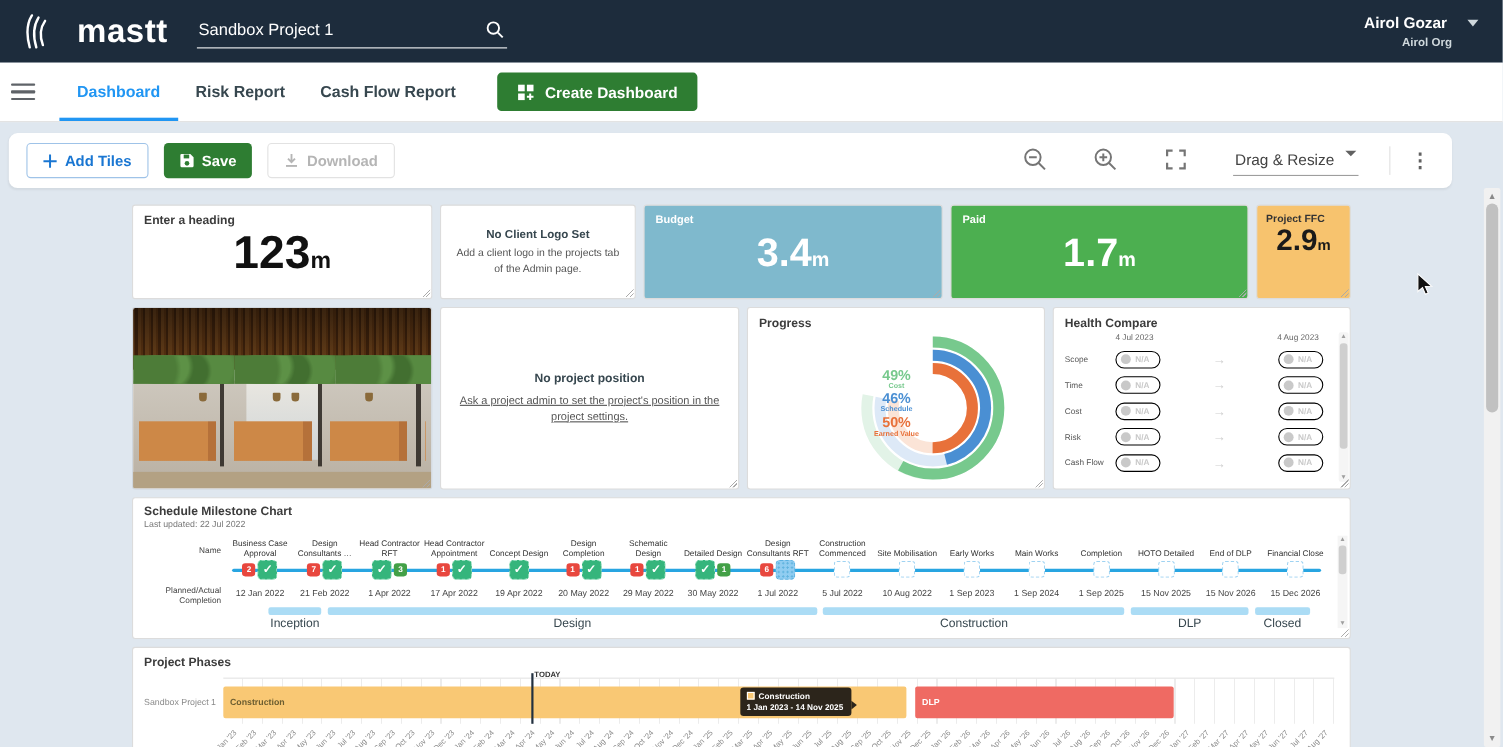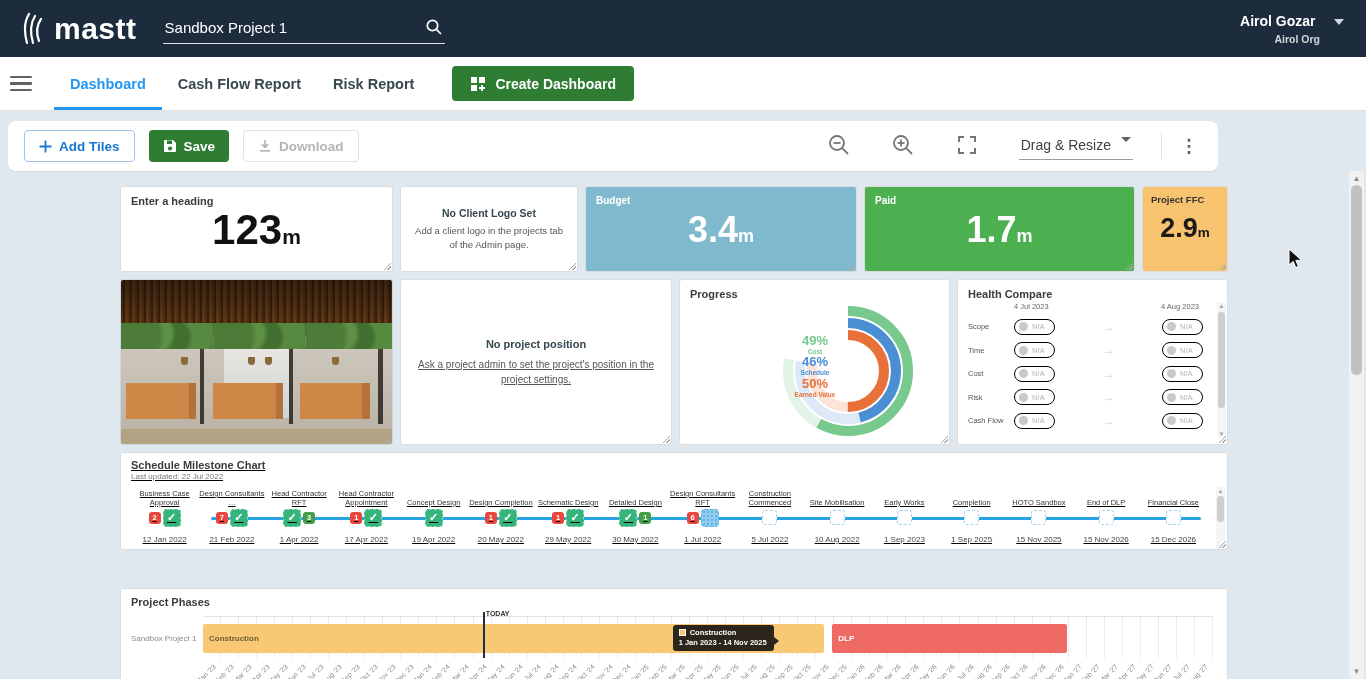--- a/index.html
+++ b/index.html
@@ -1,41 +1,41 @@
 <!DOCTYPE html>
 <html><head>
 <meta charset="utf-8">
 <style>
   * { margin:0; padding:0; box-sizing:border-box; }
   html,body { width:1366px; height:679px; overflow:hidden; font-family:"Liberation Sans", sans-serif; background:#dfe7ef; }
 
   
   .header { position:absolute; left:0; top:0; width:1366px; height:57px; background:#1d2c3c; display:flex; align-items:center; }
-  .logo-wrap { display:flex; align-items:center; margin-left:22px; gap:6px; }
+  .logo-wrap { display:flex; align-items:center; margin-left:22px; gap:22px; }
   .logo-text { color:#fff; font-size:30px; font-weight:bold; letter-spacing:0.5px; }
   .hdr-search { position:relative; margin-left:26px; width:282px; }
   .hdr-search input { width:100%; background:transparent; border:none; border-bottom:1px solid rgba(255,255,255,.85); color:#fff; font-size:15px; padding:6px 26px 7px 2px; outline:none; font-family:inherit; }
   .hdr-search .mag { position:absolute; right:2px; top:5px; }
   .hdr-user { margin-left:auto; margin-right:22px; text-align:right; }
   .hdr-user .uname { color:#fff; font-size:14px; font-weight:bold; display:inline-block; }
   .hdr-user .caret { display:inline-block; margin-left:14px; width:0; height:0; border-left:5px solid transparent; border-right:5px solid transparent; border-top:6px solid #cfd8dc; vertical-align:middle; }
   .hdr-user .org { color:#cfd8dc; font-size:10.5px; font-weight:bold; margin-top:3px; margin-right:24px; }
 
   
   .tabbar { position:absolute; left:0; top:57px; width:1366px; height:54px; background:#fff; border-bottom:1px solid #e3e3e3; display:flex; align-items:center; }
   .burger { width:22px; margin-left:10px; cursor:pointer; }
   .burger div { height:2.5px; background:#5f6368; margin:4px 0; border-radius:1px; }
   .tab { position:relative; font-size:14.5px; font-weight:bold; color:#37474f; padding:18px 16px; cursor:pointer; }
   .tab.first { margin-left:22px; }
   .tab.active { color:#2196f3; }
   .tab.active::after { content:""; position:absolute; left:0; right:0; bottom:0; height:3px; background:#2196f3; }
   .create-btn { margin-left:22px; background:#2e7d32; color:#fff; border:none; border-radius:4px; height:35px; padding:0 18px; font-size:14px; font-weight:bold; display:flex; align-items:center; gap:9px; cursor:pointer; font-family:inherit; }
 
   
-  .toolbar { position:absolute; left:8px; top:121px; width:1210px; height:50px; background:#fff; border-radius:8px; display:flex; align-items:center; box-shadow:0 1px 2px rgba(0,0,0,.06); }
+  .toolbar { position:absolute; left:8px; top:121px; width:1312px; height:50px; background:#fff; border-radius:8px; display:flex; align-items:center; box-shadow:0 1px 2px rgba(0,0,0,.06); }
   .btn { display:flex; align-items:center; gap:7px; border-radius:4px; height:32px; padding:0 14px; font-size:13.5px; font-weight:bold; cursor:pointer; font-family:inherit; background:#fff; }
   .btn-addtiles { margin-left:16px; border:1px solid #9fc3e8; color:#1976d2; }
   .btn-save { margin-left:14px; border:none; background:#2e7d32; color:#fff; }
   .btn-download { margin-left:14px; border:1px solid #e2e2e2; color:#b5b5b5; cursor:default; }
   .tb-right { margin-left:auto; display:flex; align-items:center; }
   .tb-icon { width:26px; height:26px; margin-right:38px; cursor:pointer; }
   .dragresize { font-size:14px; color:#424242; border-bottom:1px solid #9e9e9e; padding:4px 2px 6px 2px; margin-right:28px; cursor:pointer; display:flex; gap:10px; }
   .dragresize .dcaret { width:0; height:0; border-left:5px solid transparent; border-right:5px solid transparent; border-top:5px solid #616161; }
   .tb-divider { width:1px; height:26px; background:#e0e0e0; margin-right:18px; }
   .kebab { color:#616161; font-size:18px; font-weight:bold; letter-spacing:0; margin-right:20px; cursor:pointer; line-height:1; }
@@ -53,21 +53,21 @@
   .t-heading .stat-value { font-size:42px; color:#111; margin-top:2px; }
   .t-clientlogo { left:400px; top:186px; width:178px; height:86px; display:flex; flex-direction:column; justify-content:center; text-align:center; padding:6px 10px; }
   .t-clientlogo .tt { font-size:10.5px; font-weight:bold; color:#37474f; margin-bottom:5px; }
   .t-clientlogo .msg { font-size:9.5px; color:#555; line-height:1.45; }
   .t-budget { left:585px; top:186px; width:272px; height:86px; padding:8px 10px; }
   .t-paid  { left:864px; top:186px; width:271px; height:86px; padding:8px 10px; }
   .t-ffc   { left:1142px; top:186px; width:86px; height:86px; padding:7px 8px; }
   .c-tile .tile-title { color:#fff; font-size:10px; }
   .t-budget .stat-value, .t-paid .stat-value { font-size:36px; color:#fff; margin-top:6px; }
   .t-ffc .tile-title { color:#333; font-size:9.5px; }
-  .t-ffc .stat-value { font-size:27px; color:#1a1a1a; margin-top:10px; }
+  .t-ffc .stat-value { font-size:27px; color:#1a1a1a; }
 
   
   .t-photo { left:120px; top:279px; width:273px; height:166px; padding:0; border:1px solid #cfd6dd; }
   .t-pos { left:400px; top:279px; width:272px; height:166px; display:flex; flex-direction:column; justify-content:center; text-align:center; padding:10px 14px; }
   .t-pos .tt { font-size:11px; font-weight:bold; color:#37474f; margin-bottom:7px; }
   .t-pos .msg { font-size:10px; color:#555; line-height:1.5;text-decoration:underline; }
   .t-progress { left:679px; top:279px; width:271px; height:166px; padding:8px 10px; }
   .gauge-wrap { position:absolute; right:28px; top:18px; width:146px; height:146px; }
   .gauge-labels { position:absolute; left:8px; top:36px; width:64px; text-align:center; }
   .gl-val { font-size:13px; font-weight:bold; line-height:1.05; }
@@ -101,21 +101,21 @@
       background-size:34% 100%; }
   .ph-room { left:0; top:40%; right:0; bottom:0; background:linear-gradient(#cdc7bd,#b9b0a2); }
   .ph-window { left:38%; top:42%; width:24%; height:42%; background:linear-gradient(#e8e6e0,#cfd4d6); }
   .ph-posts { left:0; top:38%; right:0; height:50%; background:repeating-linear-gradient(90deg, transparent 0 29%, rgba(40,35,30,.85) 29% 30.5%, transparent 30.5% 33%); }
   .ph-booths { left:2%; top:63%; right:2%; height:22%;
       background:repeating-linear-gradient(90deg,#cd8847 0 24%, #b5713a 24% 27%, transparent 27% 33.3%); }
   .ph-floor { left:0; bottom:0; right:0; height:9%; background:#b3a183; }
   .ph-lamp { width:7px; height:8px; background:#8a6a3a; border-radius:1px 1px 4px 4px; top:47%; }
 
   
-  .t-ms { left:120px; top:452px; width:1108px; height:98px; padding:6px 10px;text-decoration:underline; }
+  .t-ms { left:120px; top:452px; width:1108px; height:129px; padding:6px 10px; }
   .ms-updated { font-size:8px; color:#777; margin-top:1px; }
   .ms-chart { position:relative; margin-top:3px; height:66px; display:flex; }
   .ms-leftcol { width:76px; flex:none; font-size:7.5px; color:#444; text-align:right; padding-right:6px; }
   .ms-leftcol .l1 { margin-top:12px; }
   .ms-leftcol .l2 { margin-top:27px; line-height:1.25; }
   .ms-line { position:absolute; left:80px; right:16px; top:33px; height:3px; background:#28a5e1; border-radius:2px; }
   .ms-cols { flex:1; display:flex; position:relative; margin-right:10px; }
   .ms-col { flex:1; display:flex; flex-direction:column; align-items:center; }
   .ms-name { height:23px; font-size:7.5px; color:#333; text-align:center; line-height:1.2; display:flex; align-items:flex-end; justify-content:center; }
   .ms-iconrow { height:21px; display:flex; align-items:center; justify-content:center; position:relative; z-index:2; }
@@ -191,22 +191,22 @@
   </div>
 </div>
 
 <div class="tabbar">
   <div class="burger">
       <div></div>
       <div></div>
       <div></div>
     </div>
   <div class="tab first active">Dashboard</div>
+  <div class="tab">Risk Report</div>
   <div class="tab">Cash Flow Report</div>
-  <div class="tab">Risk Report</div>
   <button class="create-btn">
     <svg width="16" height="16" viewBox="0 0 16 16">
       <rect x="1" y="1" width="6" height="6" fill="#fff"></rect>
         <rect x="9" y="1" width="6" height="6" fill="#fff"></rect>
       <rect x="1" y="9" width="6" height="6" fill="#fff"></rect>
       <path d="M12 9 v6 M9 12 h6" stroke="#fff" stroke-width="1.8"></path>
     </svg>
     <span>Create Dashboard</span>
   </button>
 </div>
@@ -404,20 +404,24 @@
     <span class="sarr" style="top:1px">▲</span>
     <div class="thumb"></div>
     <span class="sarr" style="bottom:1px">▼</span>
   </div>
 </div>
 
 <div class="tile t-ms">
   <div class="tile-title">Schedule Milestone Chart</div>
   <div class="ms-updated">Last updated: 22 Jul 2022</div>
   <div class="ms-chart">
+    <div class="ms-leftcol">
+      <div class="l1">Name</div>
+      <div class="l2">Planned/Actual Completion</div>
+    </div>
     <div class="ms-line"></div>
     <div class="ms-cols" id="ms-cols">
         <div class="ms-col">
           <div class="ms-name">Business Case Approval</div>
           <div class="ms-iconrow">
             <span class="ms-badge red">2</span>
             <span class="ms-sq done">✓</span>
           </div>
           <div class="ms-date">12 Jan 2022</div>
         </div>
@@ -499,28 +503,35 @@
           <div class="ms-date">10 Aug 2022</div>
         </div>
         <div class="ms-col">
           <div class="ms-name">Early Works</div>
           <div class="ms-iconrow">
             <span class="ms-sq future"></span>
           </div>
           <div class="ms-date">1 Sep 2023</div>
         </div>
         <div class="ms-col">
+          <div class="ms-name">Main Works</div>
+          <div class="ms-iconrow">
+            <span class="ms-sq future"></span>
+          </div>
+          <div class="ms-date">1 Sep 2024</div>
+        </div>
+        <div class="ms-col">
           <div class="ms-name">Completion</div>
           <div class="ms-iconrow">
             <span class="ms-sq future"></span>
           </div>
           <div class="ms-date">1 Sep 2025</div>
         </div>
         <div class="ms-col">
-          <div class="ms-name">HOTO Sandbox</div>
+          <div class="ms-name">HOTO Detailed</div>
           <div class="ms-iconrow">
             <span class="ms-sq future"></span>
           </div>
           <div class="ms-date">15 Nov 2025</div>
         </div>
         <div class="ms-col">
           <div class="ms-name">End of DLP</div>
           <div class="ms-iconrow">
             <span class="ms-sq future"></span>
           </div>

